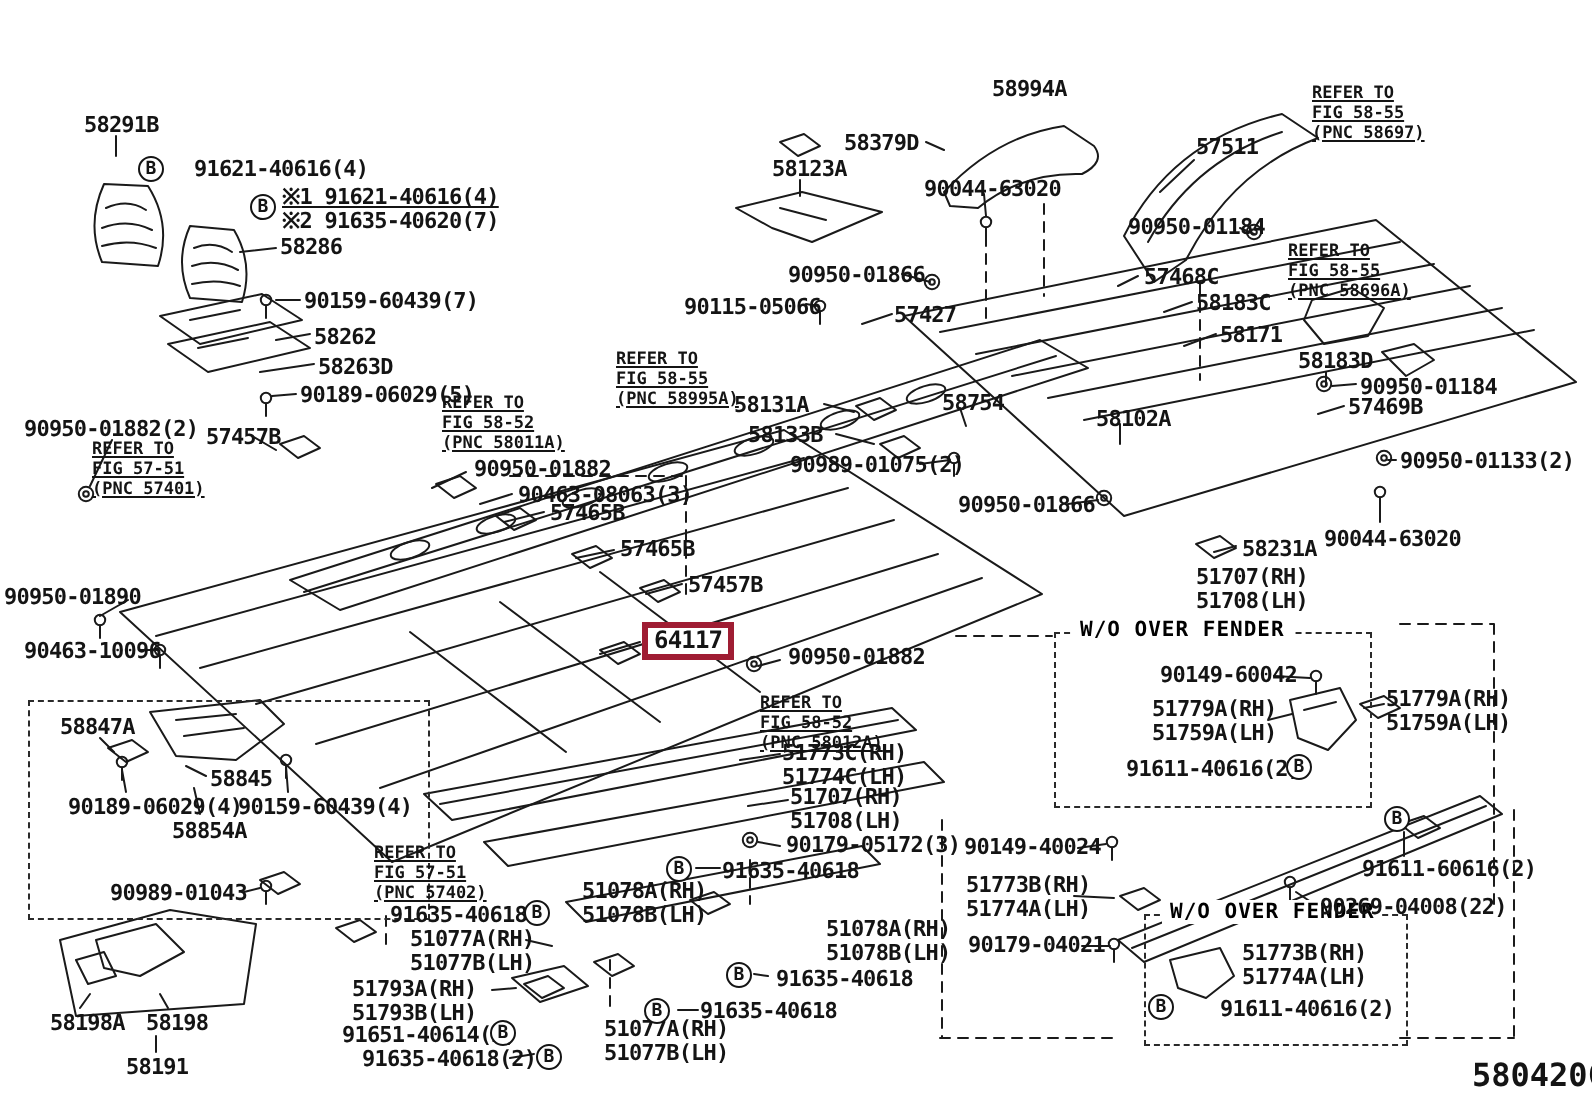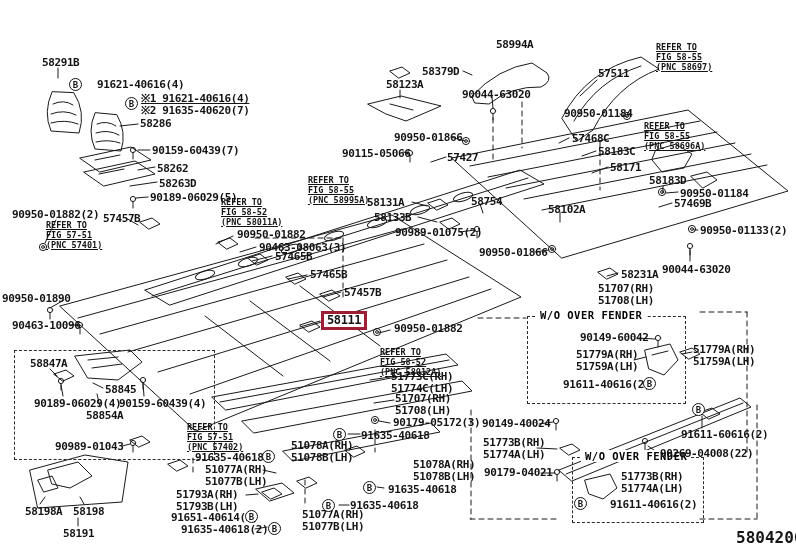--- a/index.html
+++ b/index.html
@@ -172,21 +172,21 @@
 (PNC 57401)</div>
       <div class="plabel" style="left: 103px; top: 213px;">57457B</div>
       <div class="plabel sm" style="left: 221px; top: 198px;">REFER TO
 FIG 58-52
 (PNC 58011A)</div>
       <div class="plabel" style="left: 237px; top: 229px;">90950-01882</div>
       <div class="plabel" style="left: 259px; top: 242px;">90463-08063(3)</div>
       <div class="plabel" style="left: 275px; top: 251px;">57465B</div>
       <div class="plabel" style="left: 310px; top: 269px;">57465B</div>
       <div class="plabel" style="left: 344px; top: 287px;">57457B</div>
-      <div class="plabel hl" style="left: 321px; top: 311px;">58111</div>
+      <div class="plabel hl" style="left: 321px; top: 311px;">64117</div>
       <div class="plabel" style="left: 2px; top: 293px;">90950-01890</div>
       <div class="plabel" style="left: 12px; top: 320px;">90463-10096</div>
       <div class="plabel" style="left: 386px; top: 79px;">58123A</div>
       <div class="plabel" style="left: 422px; top: 66px;">58379D</div>
       <div class="plabel" style="left: 496px; top: 39px;">58994A</div>
       <div class="plabel" style="left: 462px; top: 89px;">90044-63020</div>
       <div class="plabel" style="left: 394px; top: 132px;">90950-01866</div>
       <div class="plabel" style="left: 342px; top: 148px;">90115-05066</div>
       <div class="plabel" style="left: 447px; top: 152px;">57427</div>
       <div class="plabel" style="left: 598px; top: 68px;">57511</div>

